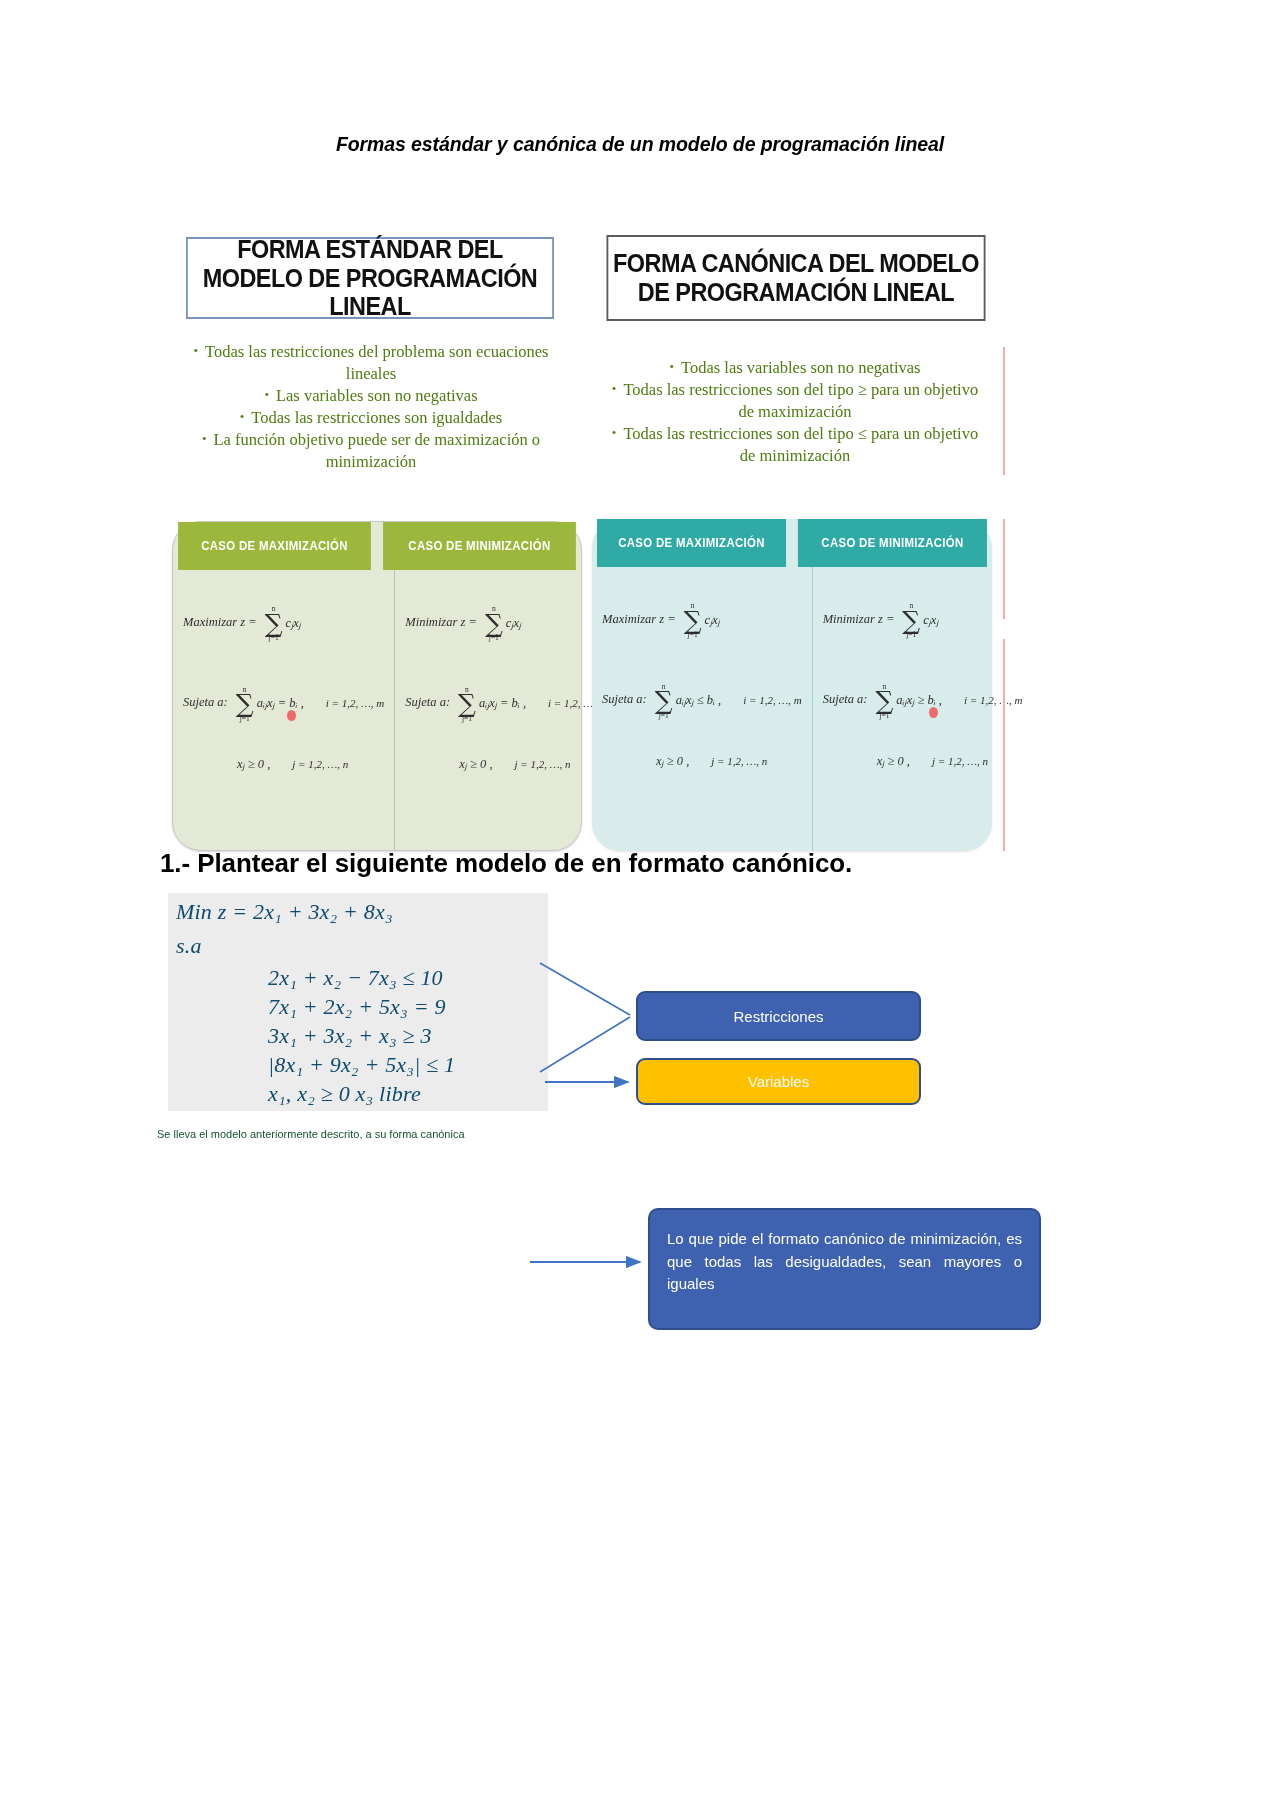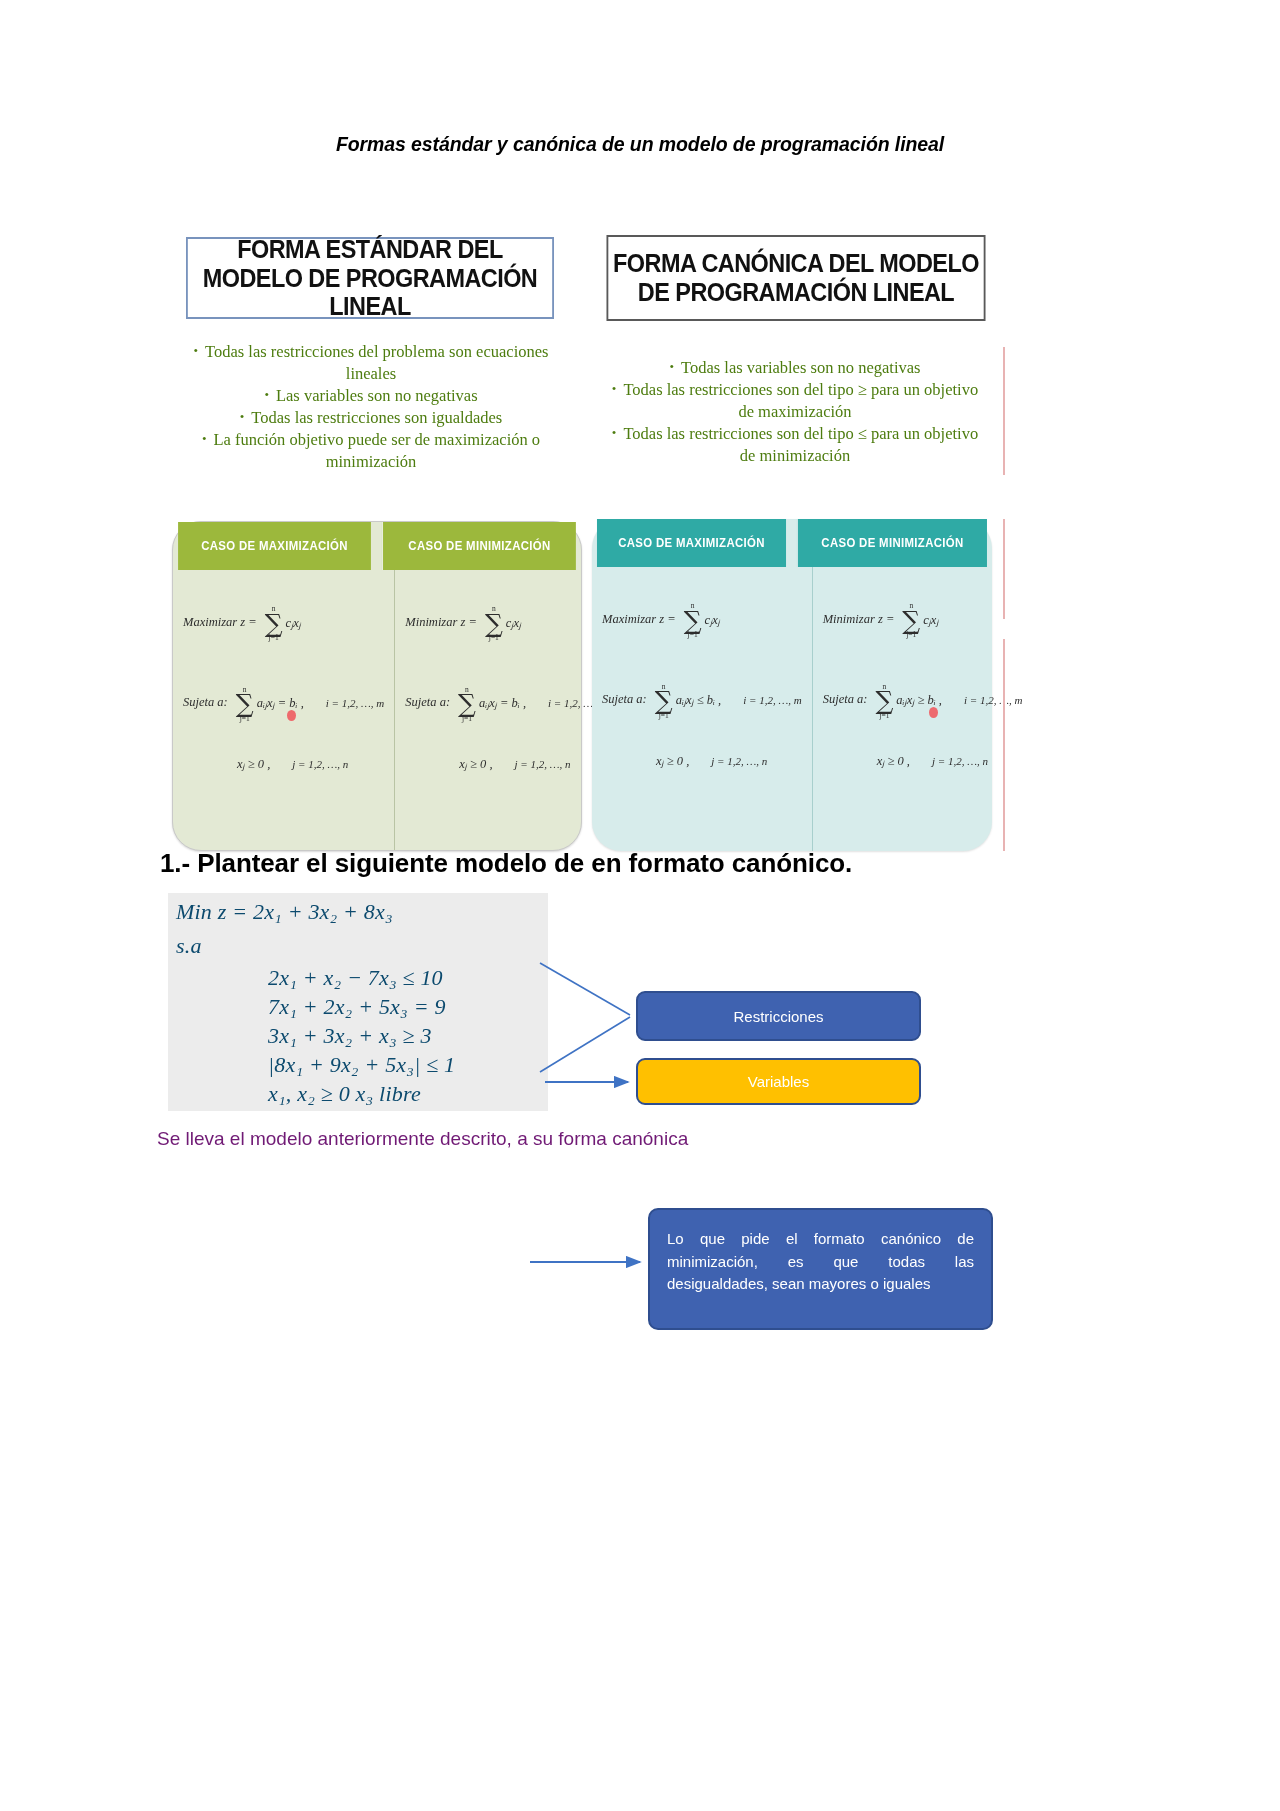--- a/index.html
+++ b/index.html
@@ -223,21 +223,21 @@
   }
   .callout-restricciones {
     left: 636px; top: 991px; width: 285px; height: 50px;
     background: #3f62b0; border: 2px solid #2f4e8f;
   }
   .callout-variables {
     left: 636px; top: 1058px; width: 285px; height: 47px;
     background: #ffc000; border: 2px solid #2f4e8f;
   }
   .callout-explicacion {
-    left: 648px; top: 1208px; width: 345px; height: 122px;
+    left: 648px; top: 1208px; width: 393px; height: 122px;
     background: #3f62b0; border: 2px solid #2f4e8f;
     border-radius: 10px;
     display: block;
     padding: 18px 17px 0 17px;
     text-align: justify;
     line-height: 1.5;
     font-size: 15px;
   }
 
   
@@ -247,22 +247,22 @@
     width: 1280px; height: 1811px;
     pointer-events: none;
   }
 
   
   .para {
     position: absolute;
     left: 157px;
     top: 1128px;
     font-family: "Liberation Sans", sans-serif;
-    font-size: 19px;
-    color: #701a75;
+    font-size: 11px;
+    color: #14532d;
   }
 
   
   .change-block {
     position: absolute;
     left: 156px;
     top: 1178px;
     width: 370px;
     height: 135px;
     background: #ededed;

